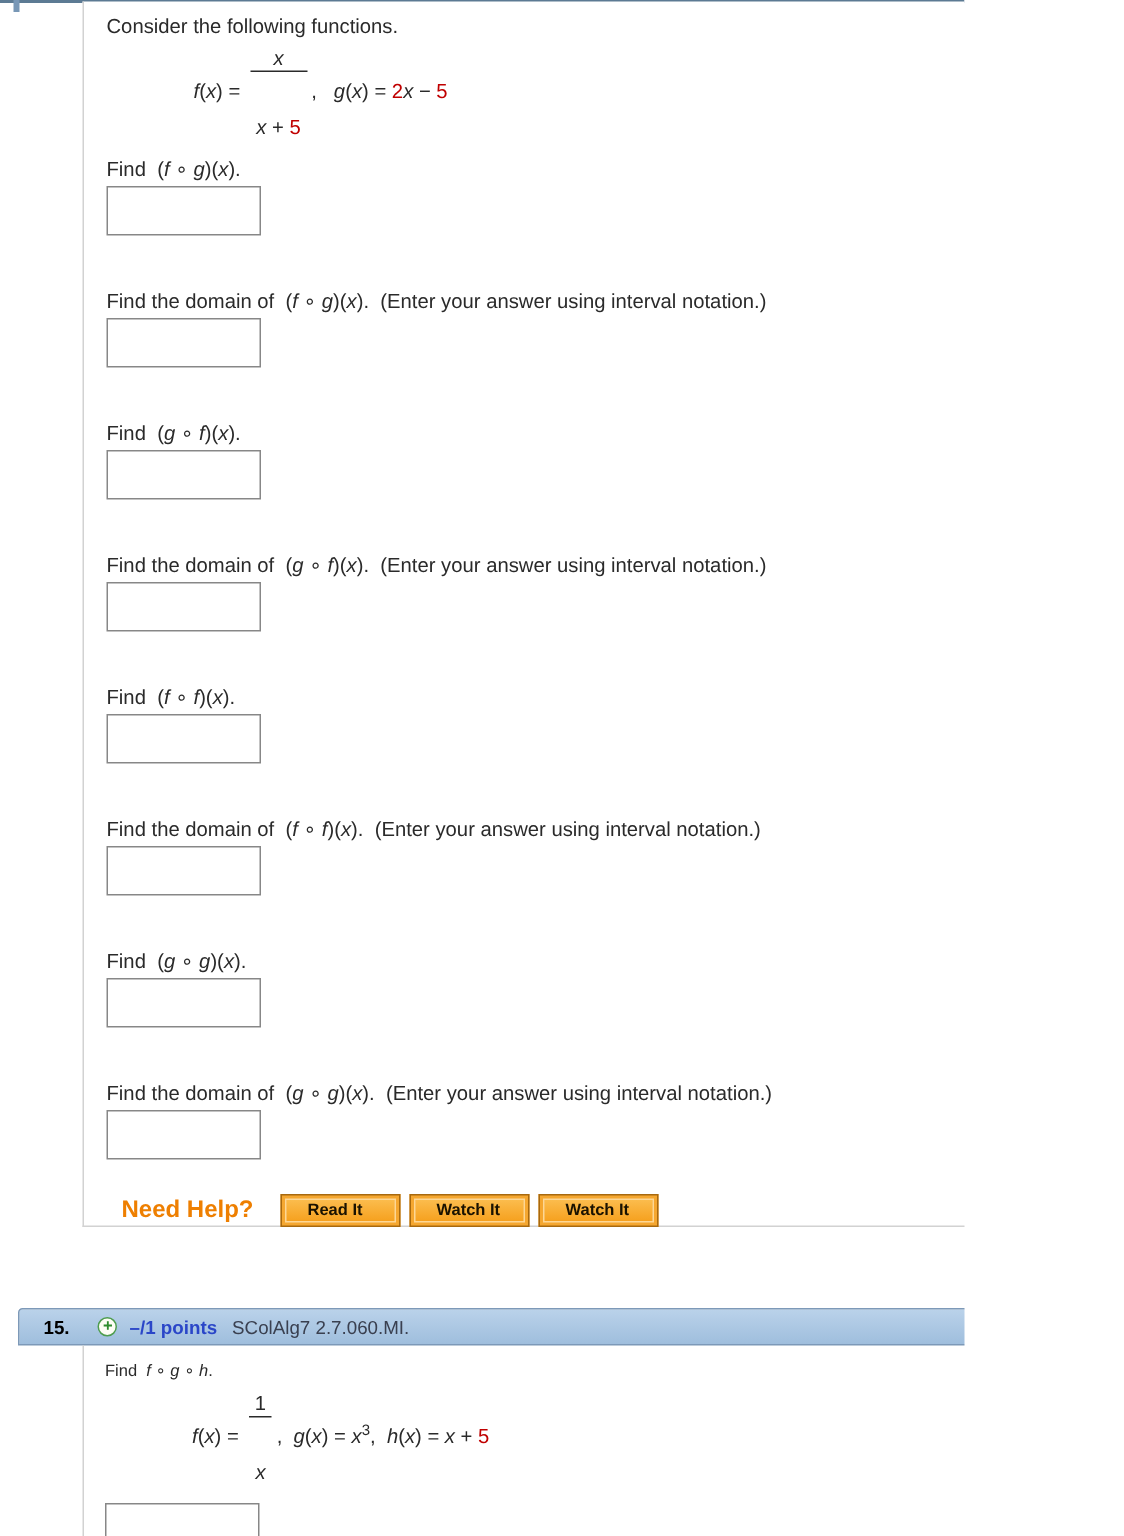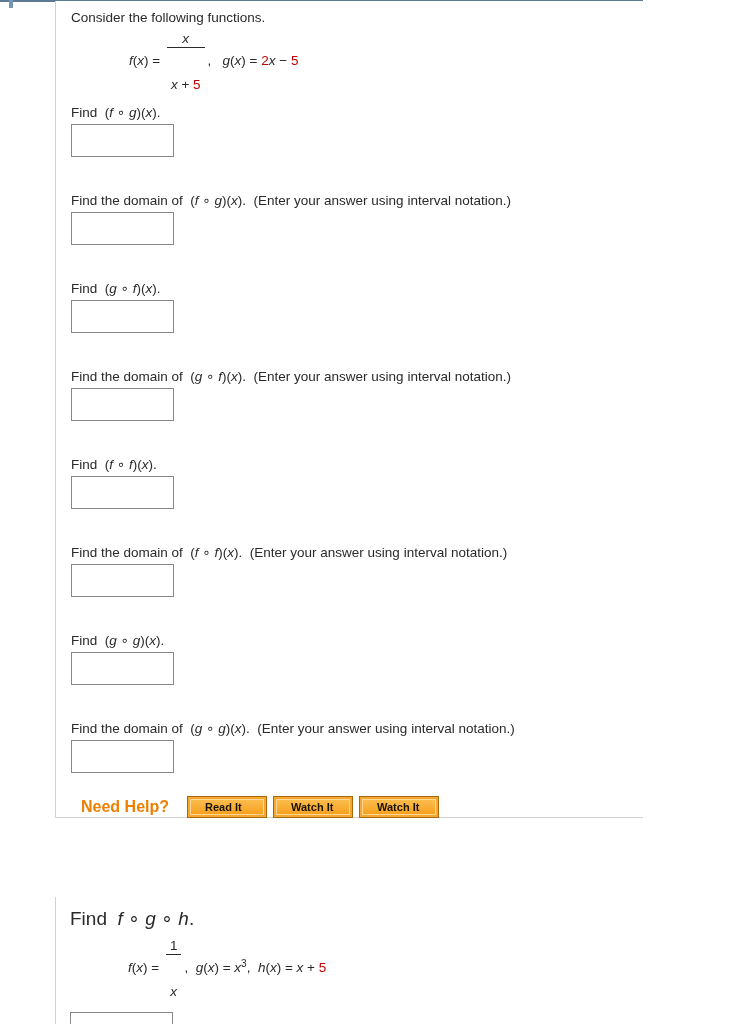--- a/index.html
+++ b/index.html
@@ -56,21 +56,21 @@
     width: 13px; height: 13px; border-radius: 50%; background: #fdfdf5;
     border: 1px solid #4e9d4e; color: #2e8b2e; font-weight: bold; font-size: 11px;
     line-height: 11px; text-align: center; margin-left: 19px; cursor: pointer;
   }
   .points { color: #2a46c8; font-weight: bold; margin-left: 8px; }
   .code { color: #3a4050; margin-left: 10px; }
 
   
   .q15-line { position: absolute; left: 55px; top: 897px; width: 1px; height: 127px; background: #d2d2d2; }
   .q15-body { position: absolute; left: 56px; top: 897px; width: 693px; padding: 10px 0 0 14px; }
-  .q15-find { font-size: 19px; margin: 0; }
+  .q15-find { font-size: 11px; margin: 0; }
   .q15-body .answer-input { margin-top: 13px; }
 </style>
 </head>
 <body>
 
 <div class="page">
 
   <div class="topline"></div>
   <div class="toptick"></div>
 
@@ -110,20 +110,26 @@
           <div class="part-label"><span class="seg-t">Find the domain of&nbsp;&nbsp;(</span><span class="seg-v">g</span><span class="seg-t"> ∘ </span><span class="seg-v">g</span><span class="seg-t">)(</span><span class="seg-v">x</span><span class="seg-t">).&nbsp;&nbsp;(Enter your answer using interval notation.)</span></div>
           <input type="text" class="answer-input" style="">
         </div>
       </div>
     <div class="need-help">
       <span class="need-help-label">Need Help?</span>
       <span id="help-buttons"><button class="help-btn"><span class="help-btn-inner">Read It</span></button><button class="help-btn"><span class="help-btn-inner">Watch It</span></button><button class="help-btn"><span class="help-btn-inner">Watch It</span></button></span>
     </div>
   </section>
 
+  <div class="q15-header">
+    <span class="q15-num">15.</span>
+    <span class="plus-icon">+</span>
+    <span class="points">–/1 points</span>
+    <span class="code">SColAlg7 2.7.060.MI.</span>
+  </div>
 
   <div class="q15-line"></div>
 
   <section class="q15-body">
     <p class="q15-find"><span class="seg-t">Find&nbsp;&nbsp;</span><span class="seg-v">f</span><span class="seg-t"> ∘ </span><span class="seg-v">g</span><span class="seg-t"> ∘ </span><span class="seg-v">h</span><span class="seg-t">.</span></p>
     <div class="formula2"><span class="seg-v">f</span><span class="seg-t">(</span><span class="seg-v">x</span><span class="seg-t">) = </span><span class="frac"><span class="num"><span class="seg-t">1</span></span><span class="den"><span class="seg-v">x</span></span></span><span class="seg-t">,&nbsp;&nbsp;</span><span class="seg-v">g</span><span class="seg-t">(</span><span class="seg-v">x</span><span class="seg-t">) = </span><span class="seg-v">x</span><sup class="seg-sup">3</sup><span class="seg-t">,&nbsp;&nbsp;</span><span class="seg-v">h</span><span class="seg-t">(</span><span class="seg-v">x</span><span class="seg-t">) = </span><span class="seg-v">x</span><span class="seg-t"> + </span><span class="seg-r">5</span></div>
     <input type="text" class="answer-input" value="" style="">
   </section>
 
 </div>

